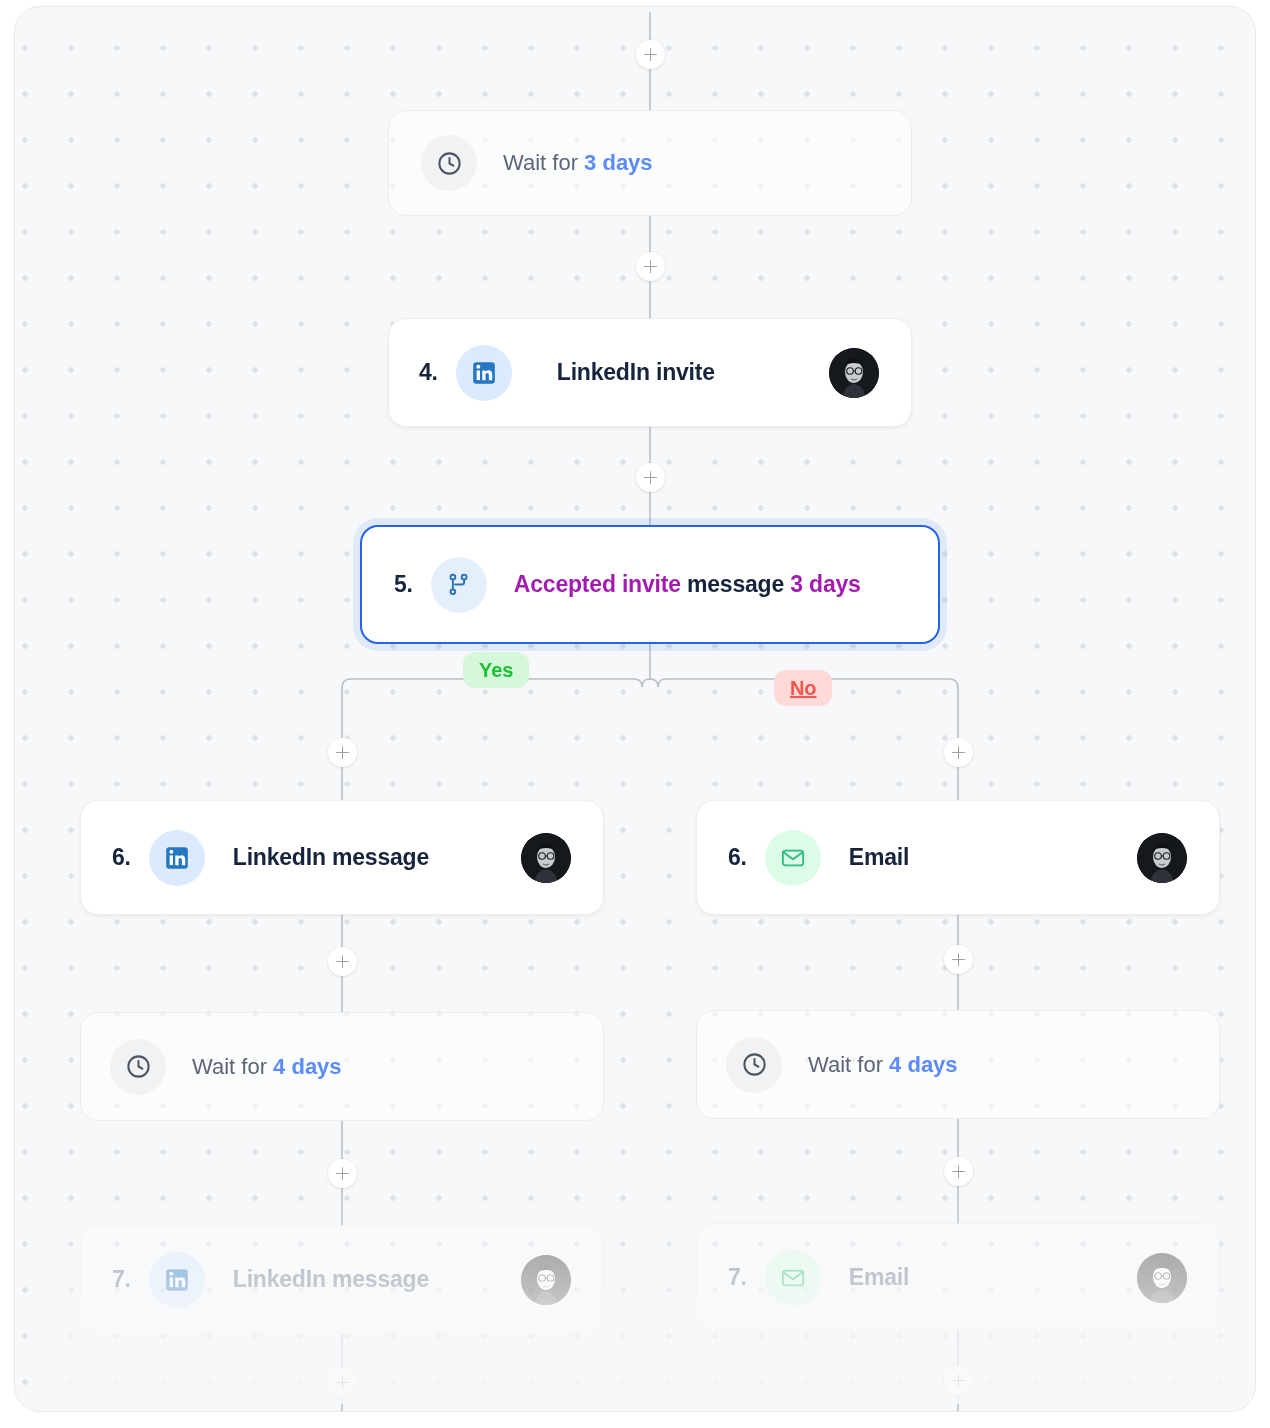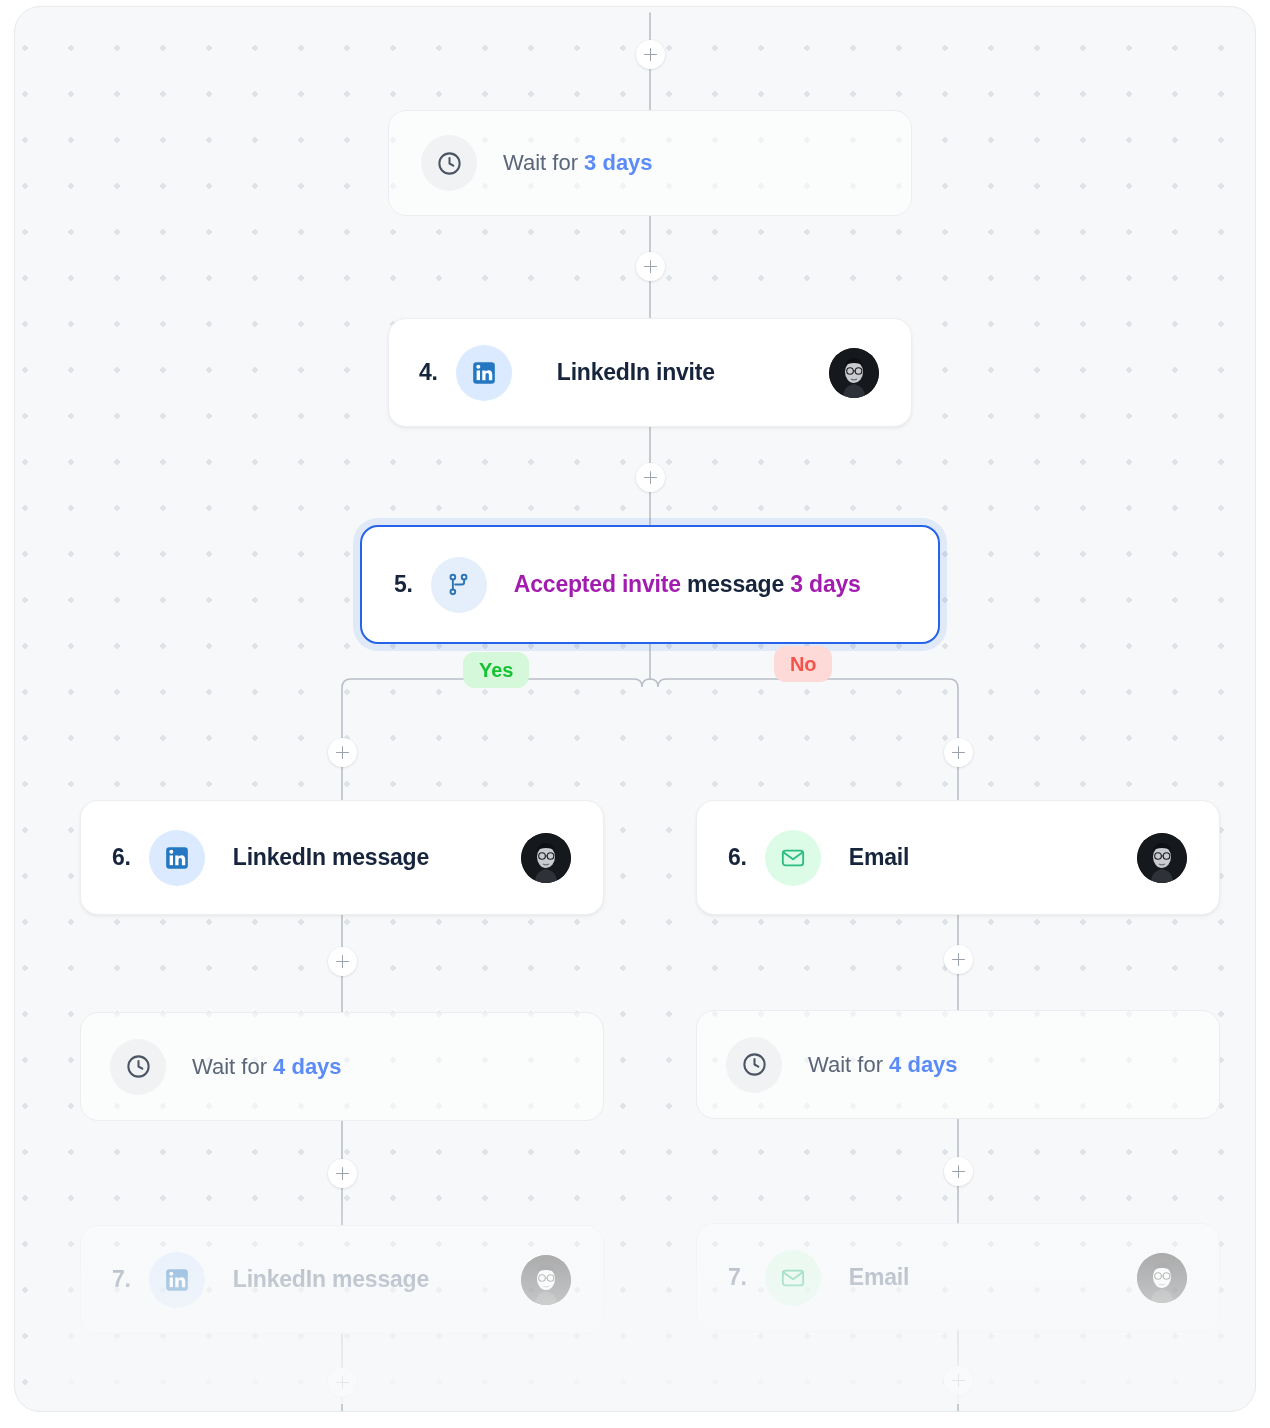--- a/index.html
+++ b/index.html
@@ -284,21 +284,21 @@
       </svg>
     </div>
     <div class="cond-label" style="margin-left:27px;">
       <span class="blue">Accepted invite</span><span class="dark"> message </span><span class="blue">3 days</span>
     </div>
   </div>
 
   <div class="branch-pill pill-yes" style="left:448px; top:645px;">
     <span>Yes</span>
   </div>
-  <div class="branch-pill pill-no" style="left:759px; top:639px;">
+  <div class="branch-pill pill-no" style="left:759px; top:663px;text-decoration:underline;">
     <span>No</span>
   </div>
 
   <div class="node" style="left:65px; top:793px; width:524px; height:115px; padding-left:31px;">
     <div class="step-num">6.</div>
     <div class="icon-bubble bubble-blue" style="margin-left:18px;">
       <svg width="26" height="26" viewBox="0 0 24 24">
         <rect x="2" y="2" width="20" height="20" rx="3" fill="#2477c0"></rect>
         <rect x="5.2" y="9.6" width="3.1" height="9" fill="#ffffff"></rect>
         <circle cx="6.75" cy="6.3" r="1.85" fill="#ffffff"></circle>

